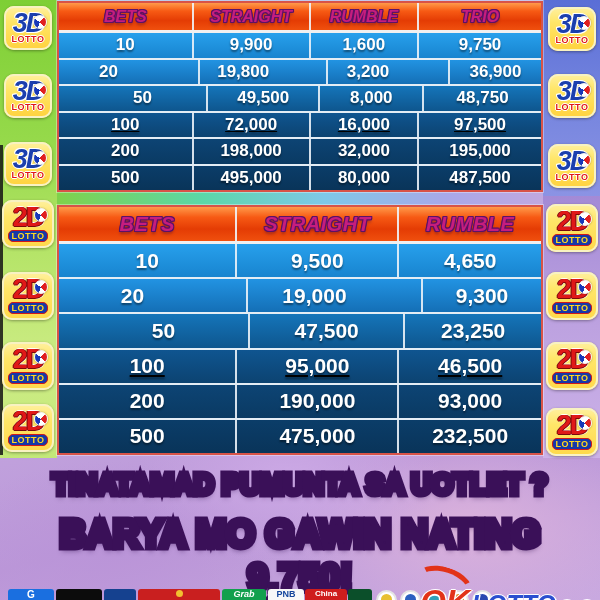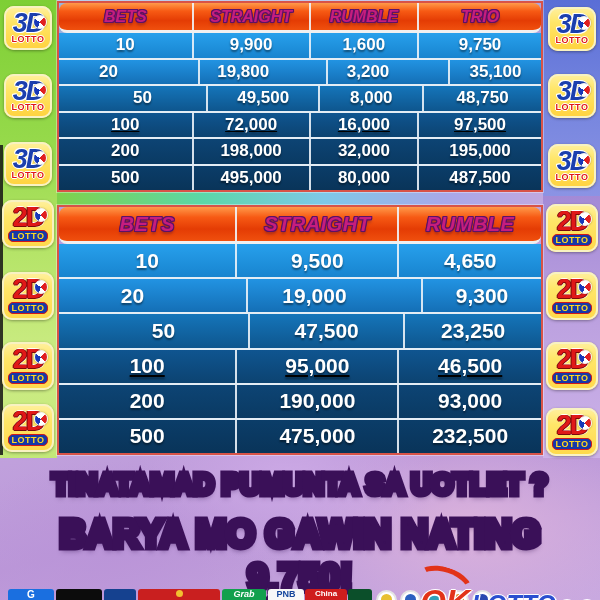--- a/index.html
+++ b/index.html
@@ -22,21 +22,21 @@
   .mid-strip{left:57px;top:191px;width:486px;height:15px;
     background:linear-gradient(90deg,#7fd24a,#5ad7a8 30%,#7ec8e8 55%,#a8a8e8 80%,#c0a8e0 100%);}
   .left-sliver{left:0;top:145px;width:3px;height:310px;background:#141414;opacity:.85;}
 
   
   .ptable{position:absolute;left:57px;width:486px;display:flex;flex-direction:column;
     border:2px solid #d85348;box-sizing:border-box;box-shadow:0 0 0 1px rgba(255,255,255,.35);}
   .table-3d{top:1px;height:191px;}
   .table-2d{top:205px;height:250px;}
   .t-head{display:flex;background:linear-gradient(180deg,#ff9a4a 0%,#f75a14 30%,#e43c04 65%,#f0500e 100%);
-    border-bottom:3px solid #f0f0f0;border-radius:8px;}
+    border-bottom:3px solid #f0f0f0;}
   .table-3d .t-head{height:27px;}
   .table-2d .t-head{height:34px;}
   .h-cell{display:flex;align-items:center;justify-content:center;box-sizing:border-box;
     font-weight:800;font-style:italic;color:#c61d7e;
     text-shadow:1px 0 #5c1266,-1px 0 #5c1266,0 1px #5c1266,0 -1px #5c1266,1px 1px #5c1266,-1px -1px #5c1266,1px -1px #5c1266,-1px 1px #5c1266,0 3px 3px rgba(40,0,60,.4);}
   .table-3d .h-cell{font-size:16px;}
   .table-2d .h-cell{font-size:20px;letter-spacing:.5px;}
   .h-cell + .h-cell{border-left:2px solid rgba(240,244,250,.9);}
   .t-body{display:flex;flex-direction:column;flex:1;}
   .t-row{display:flex;flex:1;border-top:2px solid #e4edf5;box-sizing:border-box;}
@@ -132,21 +132,21 @@
         <div class="t-row r0">
           <div class="t-cell">10</div>
           <div class="t-cell">9,900</div>
           <div class="t-cell">1,600</div>
           <div class="t-cell">9,750</div>
         </div>
         <div class="t-row r1">
           <div class="t-cell">20</div>
           <div class="t-cell">19,800</div>
           <div class="t-cell">3,200</div>
-          <div class="t-cell">35,100</div>
+          <div class="t-cell">36,900</div>
         </div>
         <div class="t-row r2">
           <div class="t-cell">50</div>
           <div class="t-cell">49,500</div>
           <div class="t-cell">8,000</div>
           <div class="t-cell">48,750</div>
         </div>
         <div class="t-row r3">
           <div class="t-cell">100</div>
           <div class="t-cell">72,000</div>

